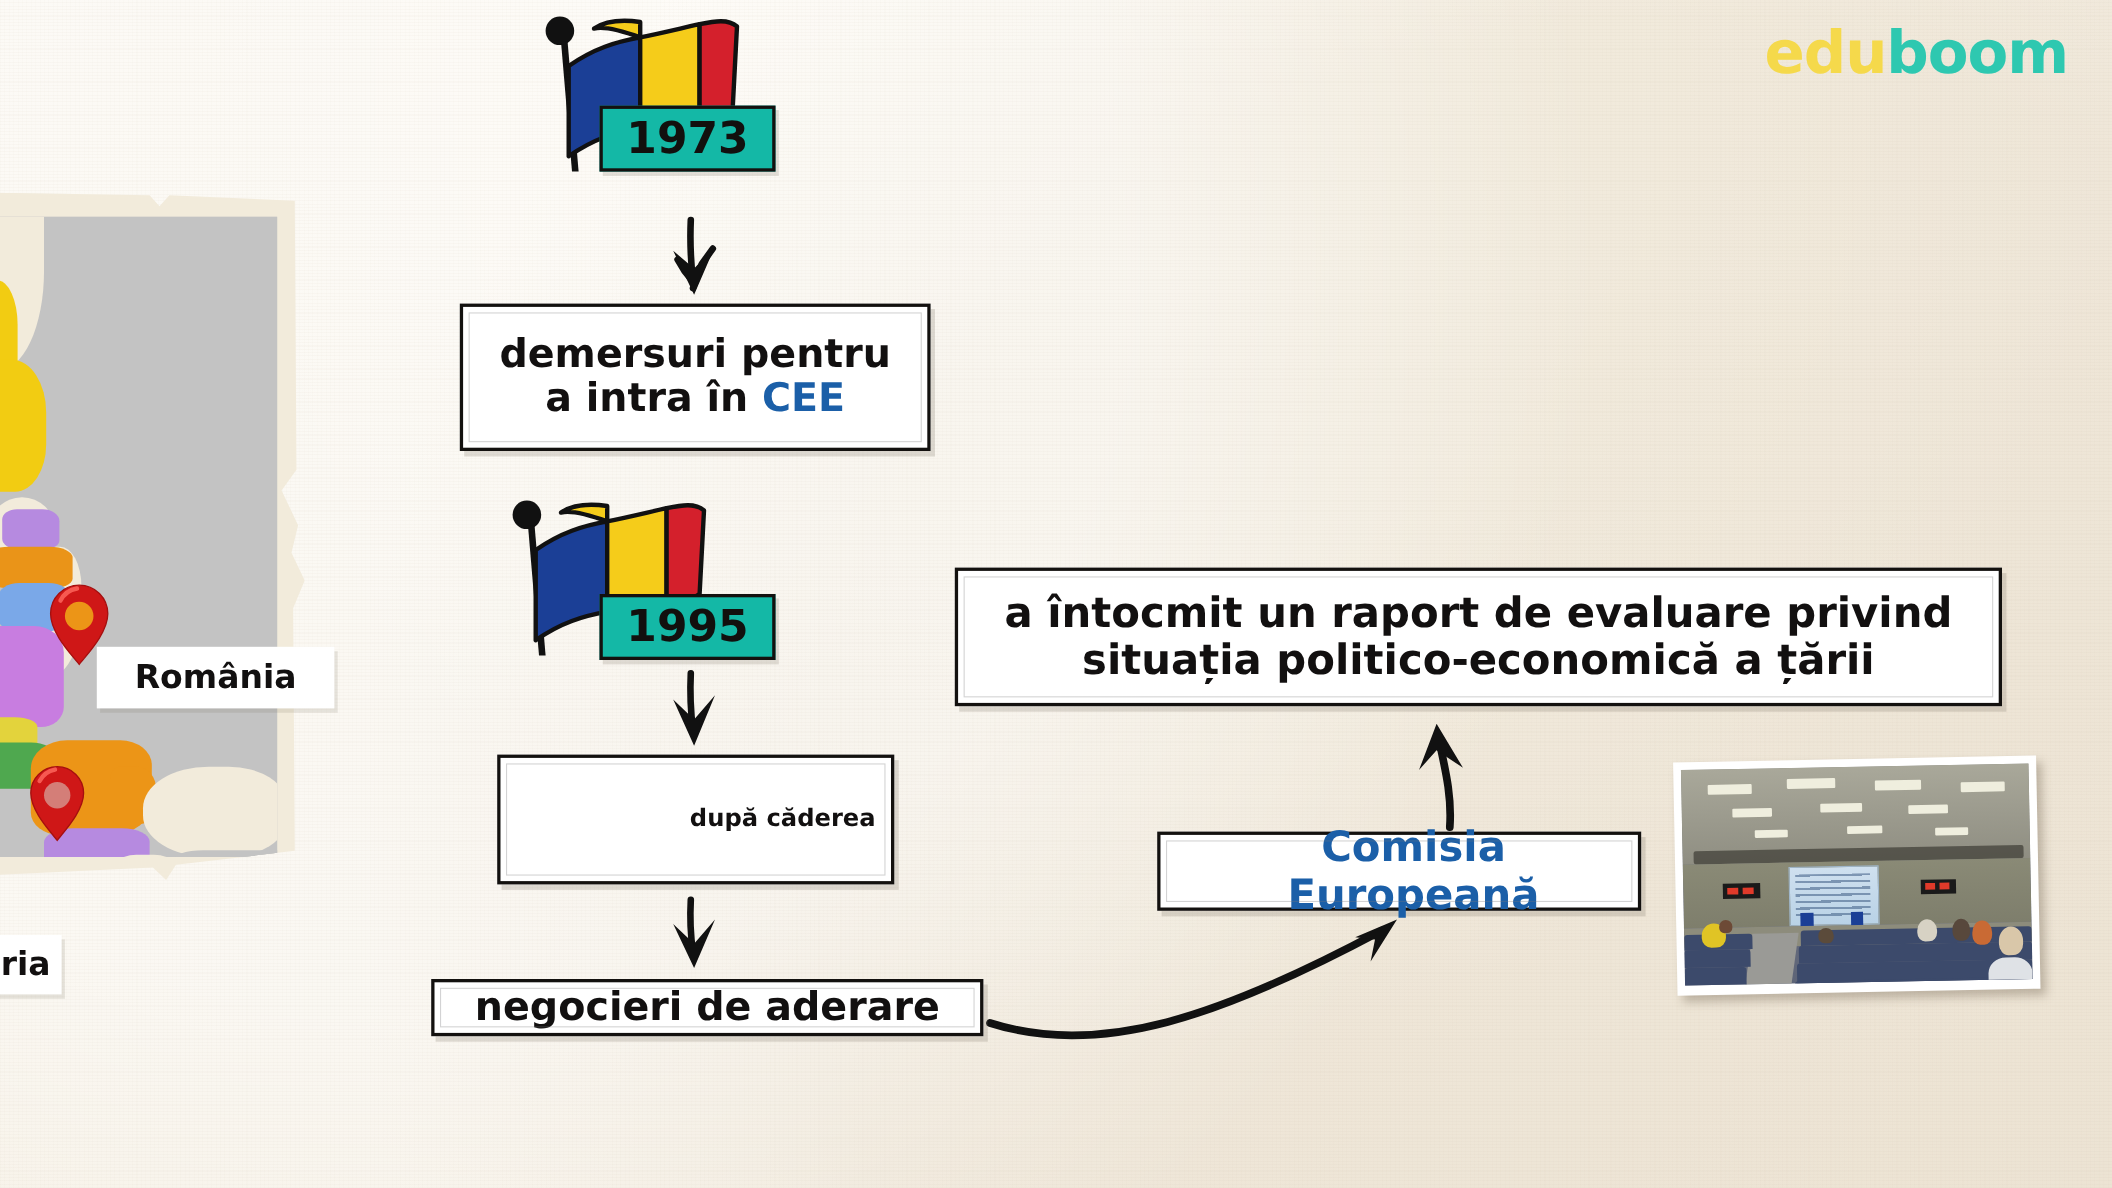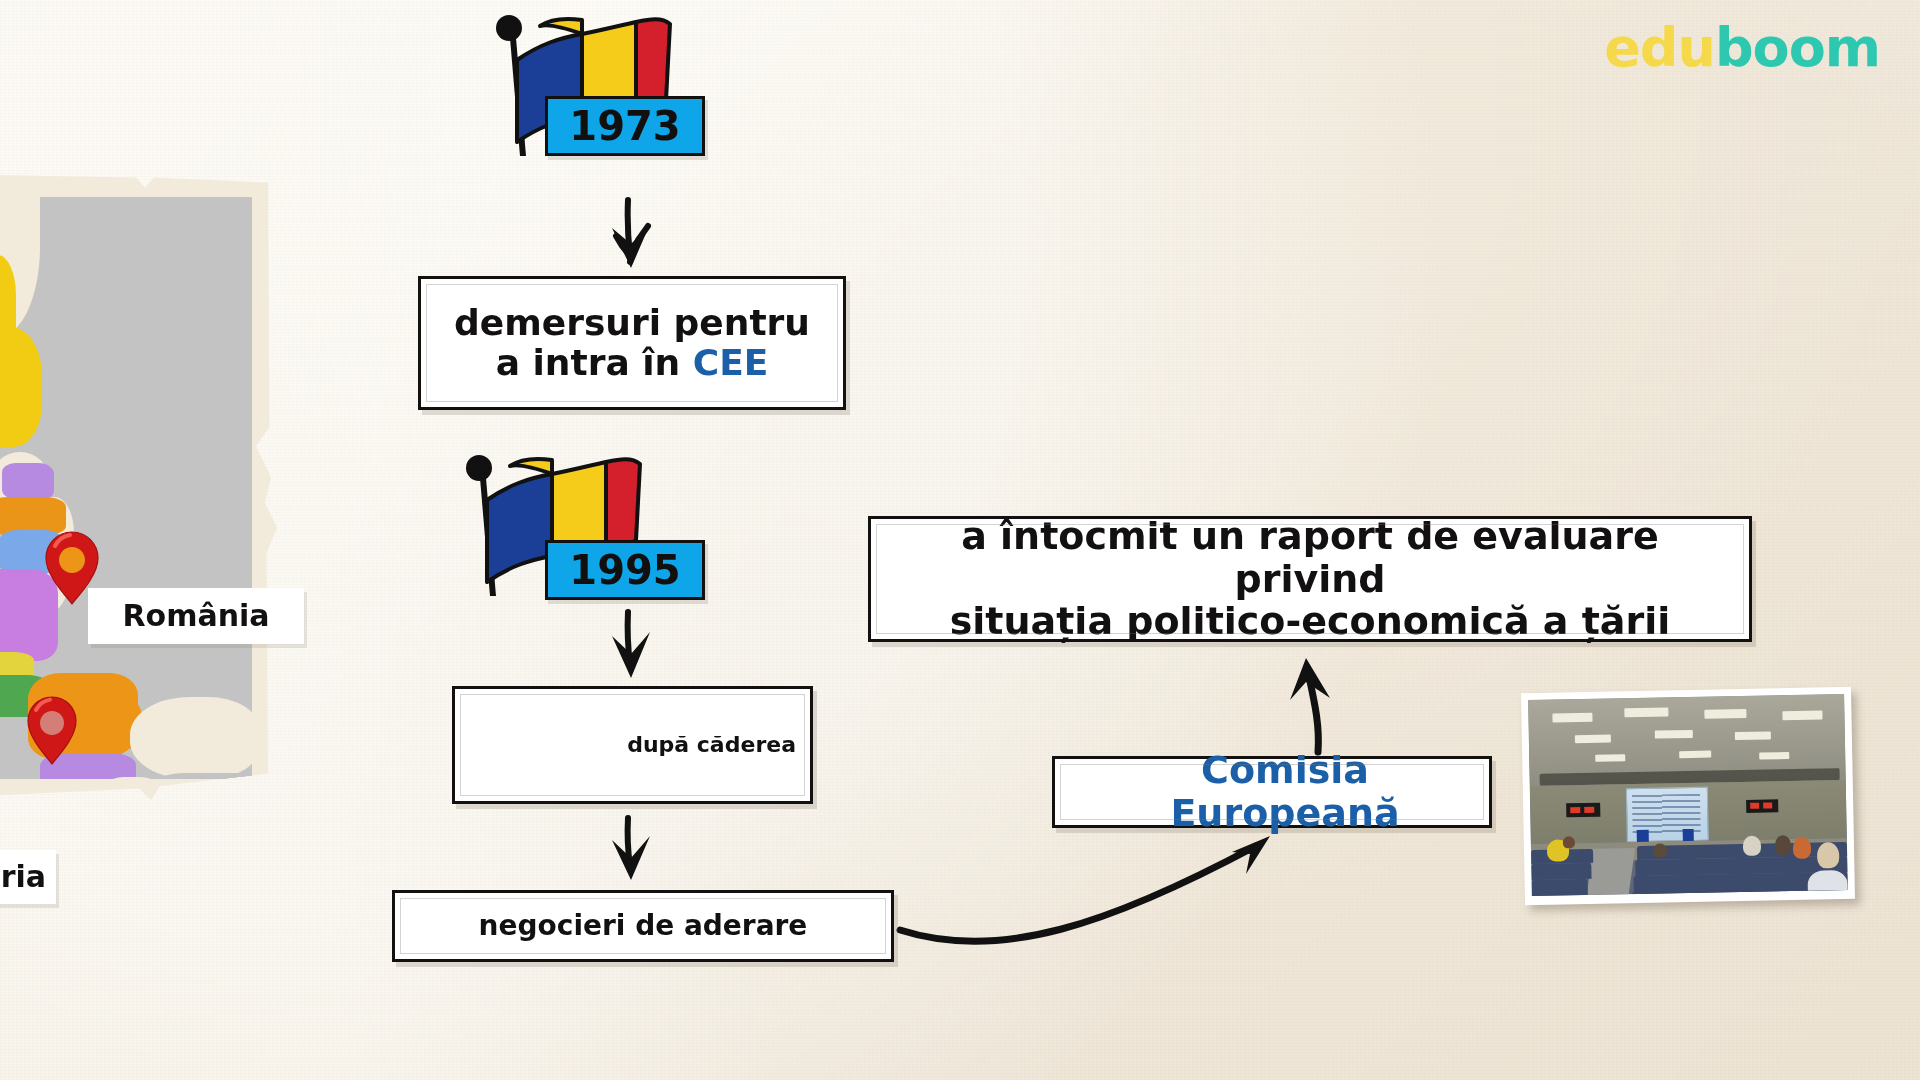--- a/index.html
+++ b/index.html
@@ -49,21 +49,21 @@
   }
   .box .inner-rule{
     position:absolute;inset:5px;border:1px solid rgba(120,120,125,.33);
     pointer-events:none;
   }
   .accent{color:#1b5fa8;}
 
   
   .yeartag{
     position:absolute;z-index:6;
-    background:#0ea5e9;border:3px solid #13110f;
+    background:#14b8a6;border:3px solid #13110f;
     display:flex;align-items:center;justify-content:center;
     font-weight:800;color:#12100e;
     box-shadow:3px 4px 0 rgba(120,110,95,.20);
     box-sizing:border-box;
   }
 
   
   .flag{position:absolute;z-index:5;}
 
   
@@ -213,31 +213,31 @@
 </div>
 <div class="yeartag" style="left:545px;top:540px;width:160px;height:60px;font-size:40px;">
   <span>1995</span>
 </div>
 
 <div class="box" style="left:452px;top:686px;width:361px;height:118px;font-size:22px;flex-direction:column;align-items:flex-end;">
   <div class="inner-rule"></div>
   <div>după căderea</div>
 </div>
 
-<div class="box" style="left:392px;top:890px;width:502px;height:72px;font-size:28px;">
+<div class="box" style="left:392px;top:890px;width:502px;height:52px;font-size:36px;">
   <div class="inner-rule"></div>
   <span>negocieri de aderare</span>
 </div>
 
 <div class="box" style="left:1052px;top:756px;width:440px;height:72px;font-size:38px;padding-left:40px;">
   <div class="inner-rule"></div>
   <span class="accent">Comisia Europeană</span>
 </div>
 
-<div class="box" style="left:868px;top:516px;width:884px;height:126px;font-size:38px;flex-direction:column;">
+<div class="box" style="left:868px;top:516px;width:952px;height:126px;font-size:38px;flex-direction:column;">
   <div class="inner-rule"></div>
   <div>a întocmit un raport de evaluare privind</div>
   <div>situația politico-economică a țării</div>
 </div>
 
 <div id="photo">
   <div class="shot">
 
     <div class="ceil" style="left:0;top:0;width:100%;height:86px;background:linear-gradient(180deg,#a9a89a,#8f8e82);"></div>
     <div class="lightbox" style="left:24px;top:14px;width:40px;height:9px;"></div>

